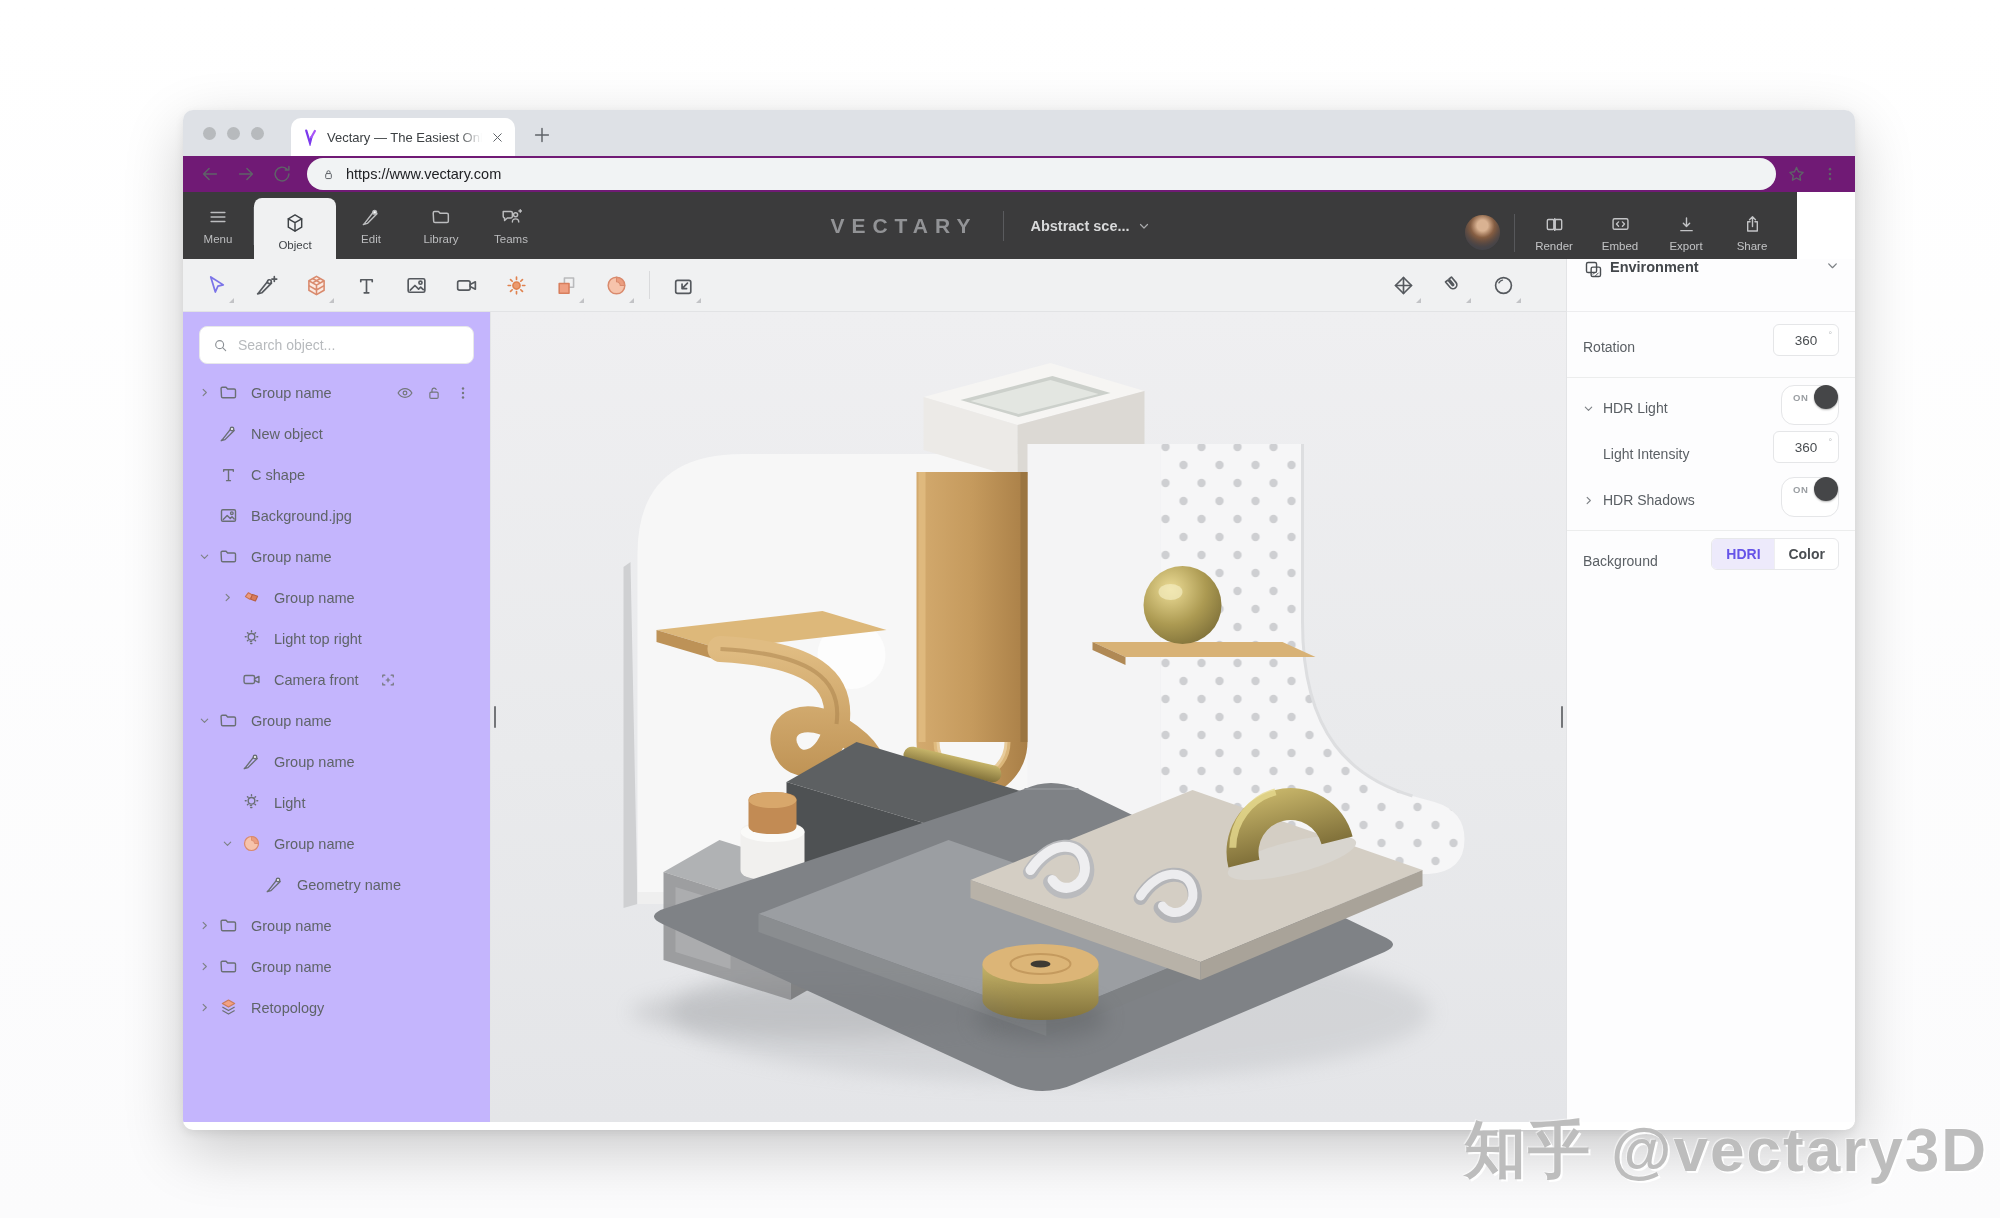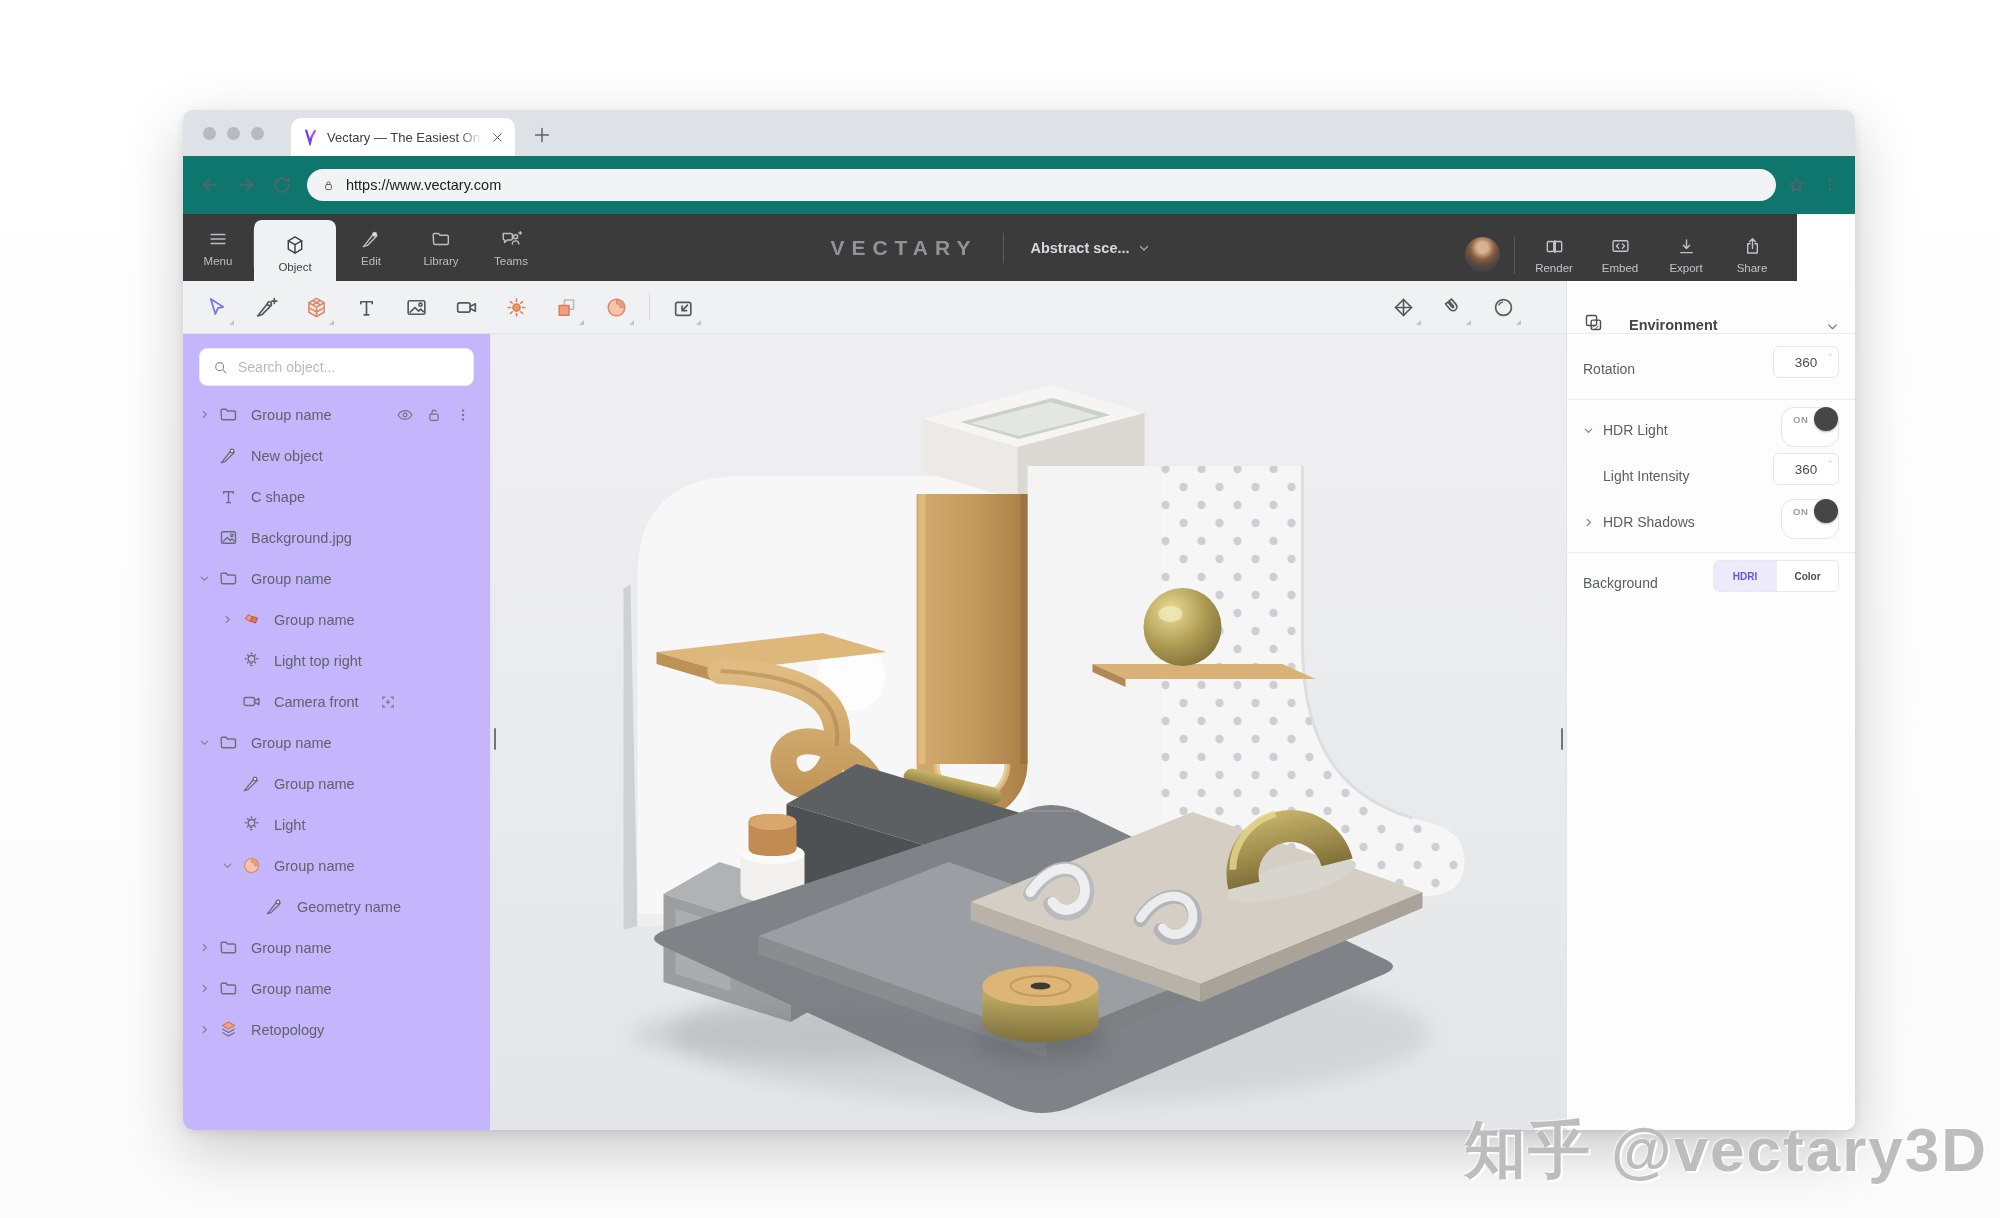--- a/index.html
+++ b/index.html
@@ -11,21 +11,21 @@
     box-shadow:0 20px 60px rgba(0,0,0,.20),0 3px 10px rgba(0,0,0,.08);overflow:hidden;background:#fff;}
   .tabstrip{height:46px;background:#dee1e6;position:relative;display:flex;align-items:flex-end;}
   .tlights{position:absolute;left:20px;top:17px;display:flex;gap:11px;}
   .tlight{width:13px;height:13px;border-radius:50%;background:#b7babd;}
   .tab{margin-left:108px;width:224px;height:38px;background:#fff;border-radius:10px 10px 0 0;
     display:flex;align-items:center;padding:0 10px;gap:8px;}
   .tab-title{flex:1;font-size:13px;color:#3c4043;white-space:nowrap;overflow:hidden;
     -webkit-mask-image:linear-gradient(90deg,#000 85%,transparent);mask-image:linear-gradient(90deg,#000 85%,transparent);}
   .tab .ic{flex:0 0 auto;}
   .newtab{margin:0 0 10px 16px;width:22px;height:22px;color:#5f6368;}
-  .urlrow{height:58px;background:#0f766e;display:flex;align-items:center;padding:8px 16px;}
+  .urlrow{height:36px;background:#701a75;display:flex;align-items:center;padding:8px 16px;}
   .urlrow .navic{width:22px;height:22px;color:#5f6368;margin-right:14px;flex:0 0 auto;}
   .urlpill{flex:1;height:32px;background:#f1f3f4;border-radius:16px;display:flex;align-items:center;
     padding:0 14px;gap:10px;margin-right:10px;min-width:0;}
   .urlpill .ic{width:15px;height:15px;color:#5f6368;flex:0 0 auto;}
   .urltext{font-size:14.5px;color:#202124;white-space:nowrap;}
   .staric{width:21px;height:21px;color:#5f6368;margin-right:14px;}
   .kebabic{width:18px;height:18px;color:#5f6368;}
 
   
   .app{position:relative;height:930px;background:#fff;}
@@ -78,40 +78,40 @@
   .row-icons.far{margin-left:auto;padding-right:2px;}
   .row-icons.inline{margin-left:20px;}
   .row-icons .ic{width:18px;height:18px;}
 
   .viewport{flex:1;position:relative;background:#ebecee;min-width:0;}
   .viewport svg.scene{position:absolute;inset:0;width:100%;height:100%;}
   .vhandle{position:absolute;top:50%;margin-top:-11px;width:2px;height:22px;background:#737578;border-radius:1px;}
   .vhandle.left{left:3px;} .vhandle.right{right:3px;}
 
   .rightpanel{width:289px;background:#fdfdfe;border-left:1px solid #e3e4e6;display:flex;flex-direction:column;flex:0 0 auto;}
-  .panel-header{height:53px;border-bottom:1px solid #ededef;display:flex;align-items:flex-end;padding:0 16px;gap:25px;flex:0 0 auto;}
+  .panel-header{height:53px;border-bottom:1px solid #ededef;display:flex;align-items:flex-start;padding:0 16px;gap:6px;flex:0 0 auto;}
   .panel-header .ic{width:21px;height:21px;color:#4a4e52;}
   .panel-title{font-size:14.5px;color:#43474b;font-weight:700;flex:1;}
   .panel-header .chev{width:13px;height:13px;color:#7d8185;cursor:pointer;}
   .panel-body{padding:12px 16px;color:#5a5f64;font-size:14px;}
   .prow{height:46px;display:flex;}
   .prow .plabel{display:flex;align-items:center;gap:9px;}
   .prow .plabel .chev{width:11px;height:11px;color:#7d8185;}
   .prow .plabel .chev.rot-r svg{transform:rotate(-90deg);}
   .prow .spacer{flex:1;}
   .chip{width:66px;height:32px;border:1px solid #e5e6e8;border-radius:6px;background:#fff;position:relative;
     display:flex;align-items:center;justify-content:center;font-size:13.5px;color:#4a4e52;cursor:text;}
   .chip .unit{position:absolute;right:6px;top:5px;font-size:9px;color:#b9bcbf;}
   .toggle{width:58px;height:40px;border:1px solid #e5e6e8;border-radius:13px;background:#fff;position:relative;cursor:pointer;}
   .toggle .on{position:absolute;left:11px;top:6px;font-size:9.5px;font-weight:700;color:#9a9ea2;letter-spacing:.5px;}
   .toggle .knob{position:absolute;right:0px;top:-1px;width:24px;height:24px;border-radius:50%;background:#454648;box-shadow:0 1px 2px rgba(0,0,0,.3);}
   .pdivider{height:1px;background:#eceded;margin:7px -16px;}
   .seg{display:flex;height:32px;border:1px solid #e7e8ea;border-radius:6px;overflow:hidden;background:#fff;}
   .seg .opt{min-width:62px;padding:0 13px;display:flex;align-items:center;justify-content:center;
-    font-size:10px;font-weight:700;color:#4a4e52;cursor:pointer;}
+    font-size:14px;font-weight:700;color:#4a4e52;cursor:pointer;}
   .seg .opt.sel{background:#edeafb;color:#6553e8;}
   .seg .opt + .opt{border-left:1px solid #efeff1;}
 
   .watermark{position:absolute;right:12px;bottom:26px;font-size:62px;font-weight:600;color:#bdbdbd;
     text-shadow:2px 2px 0 rgba(255,255,255,.95),-1px -1px 1px rgba(255,255,255,.6);letter-spacing:2px;}
   .ic svg{width:100%;height:100%;display:block;}
 </style>
 </head>
 <body>
 

